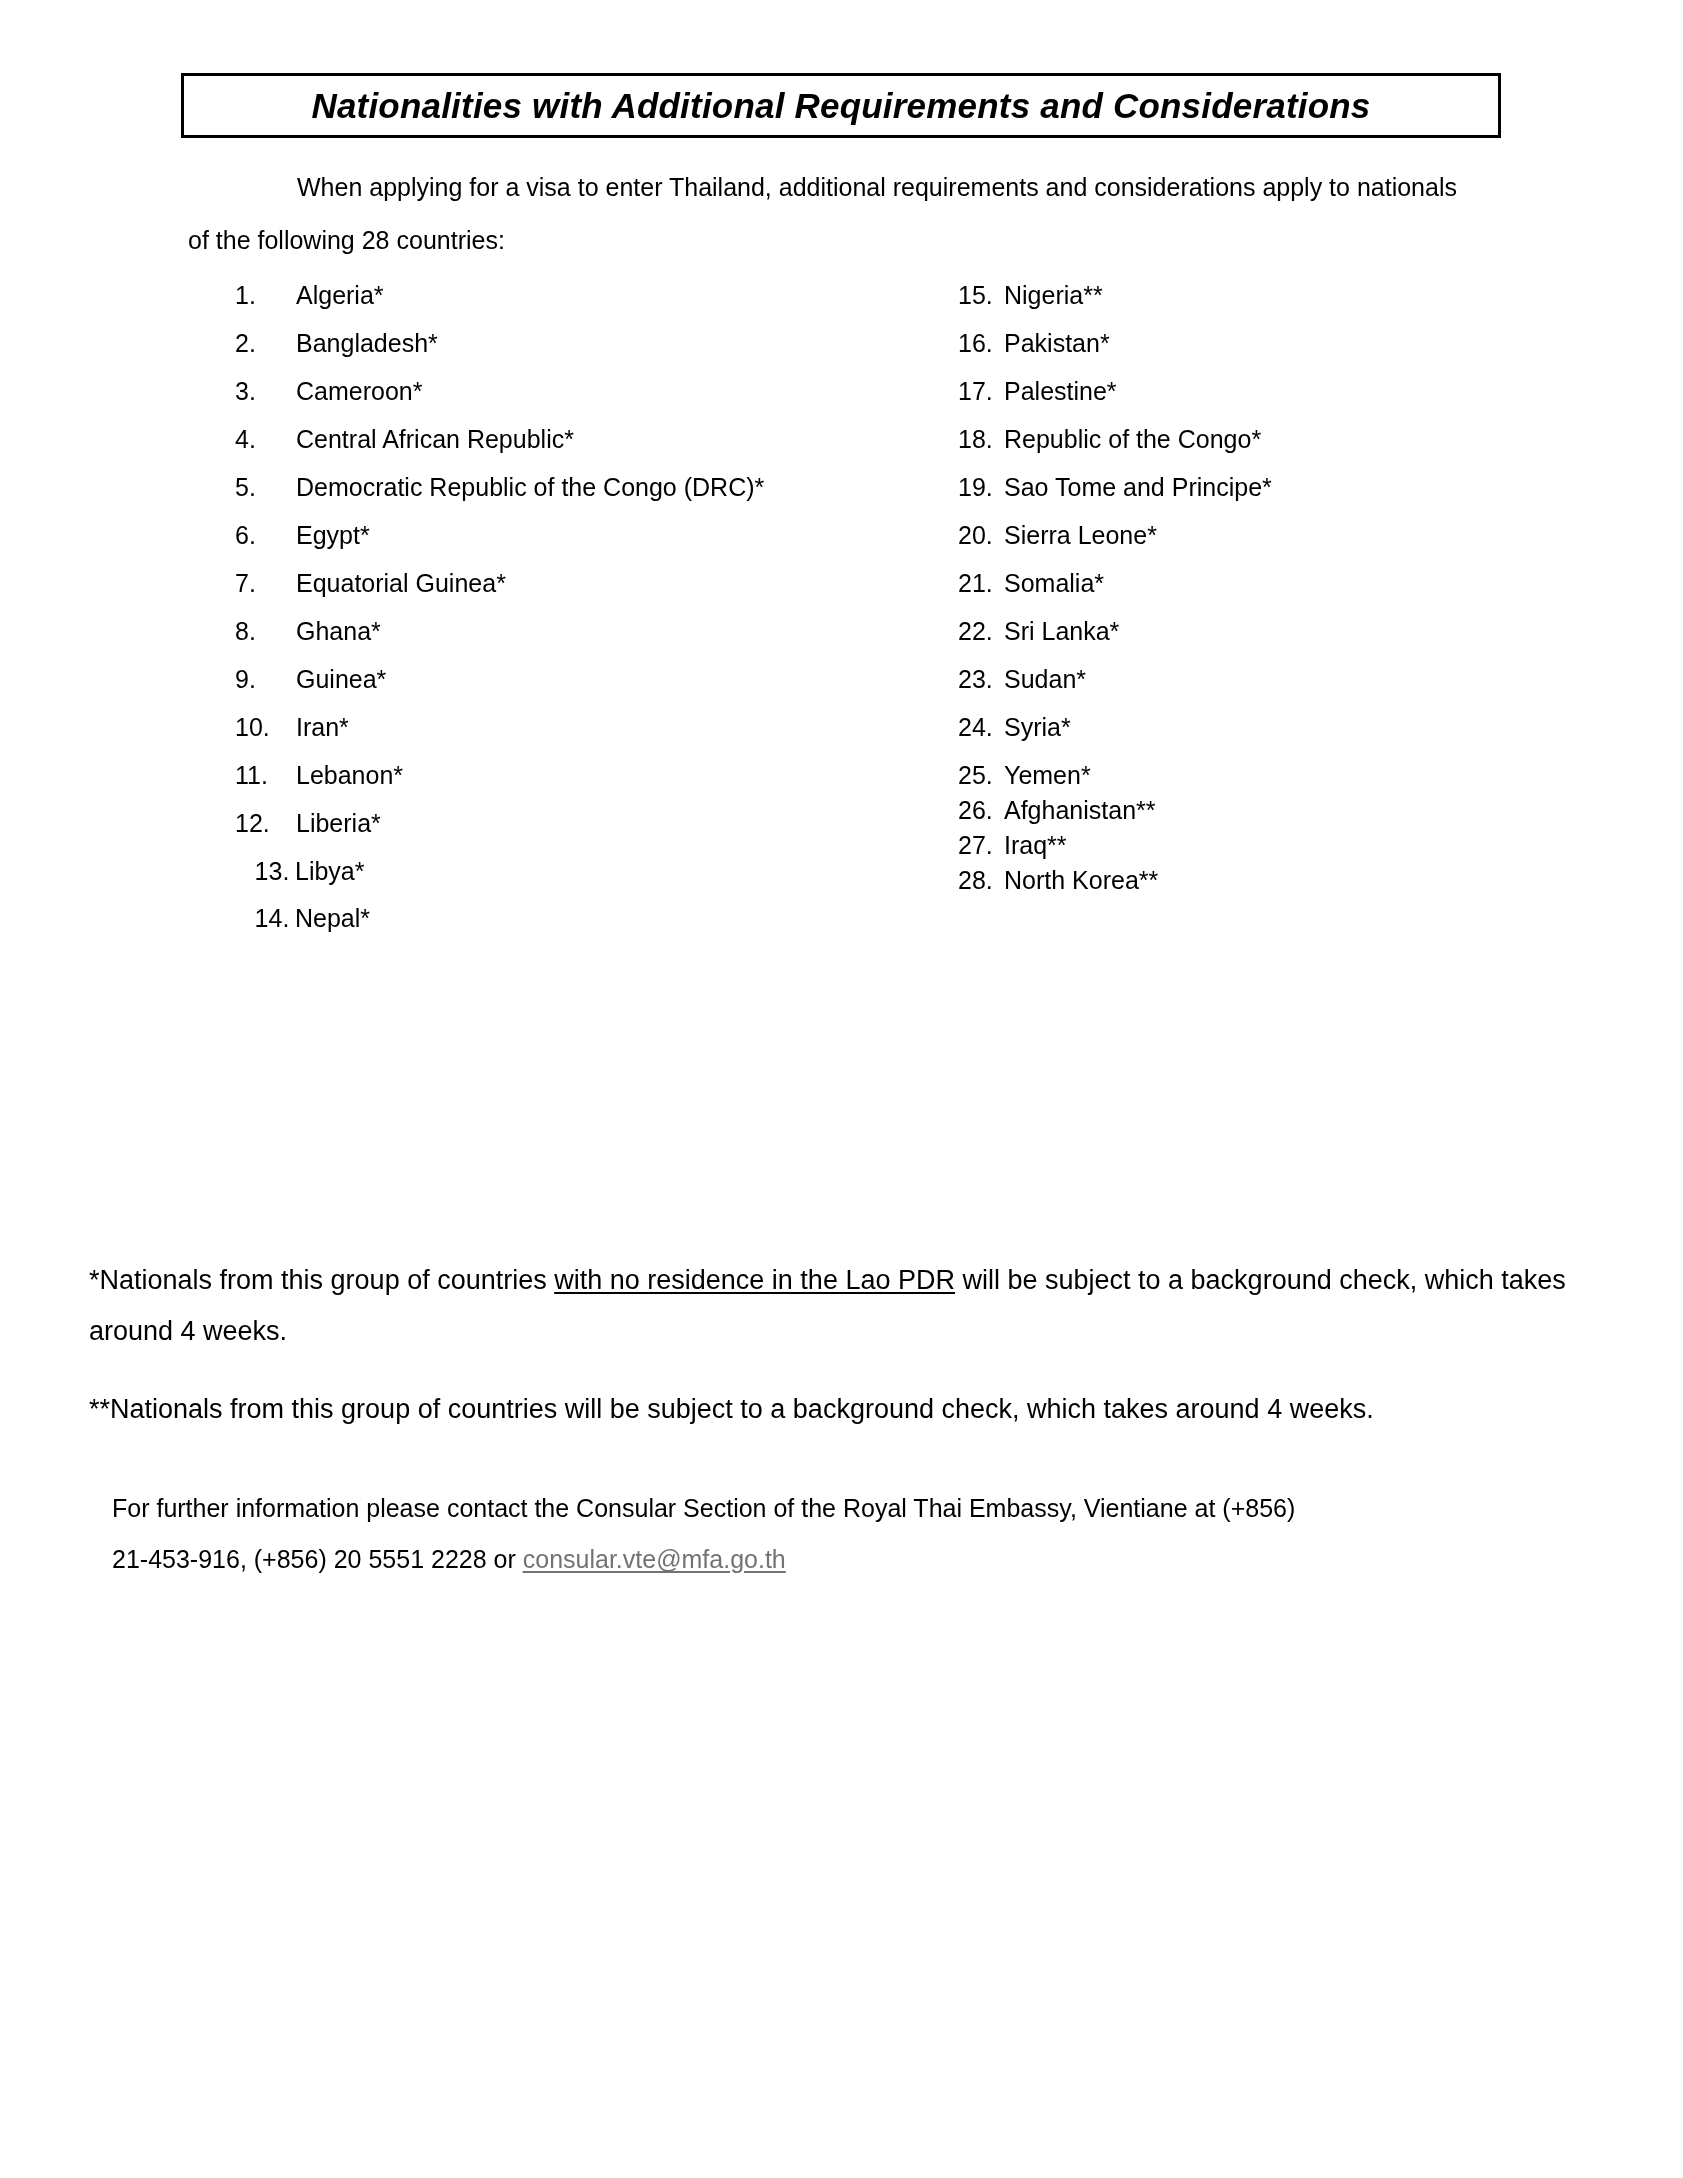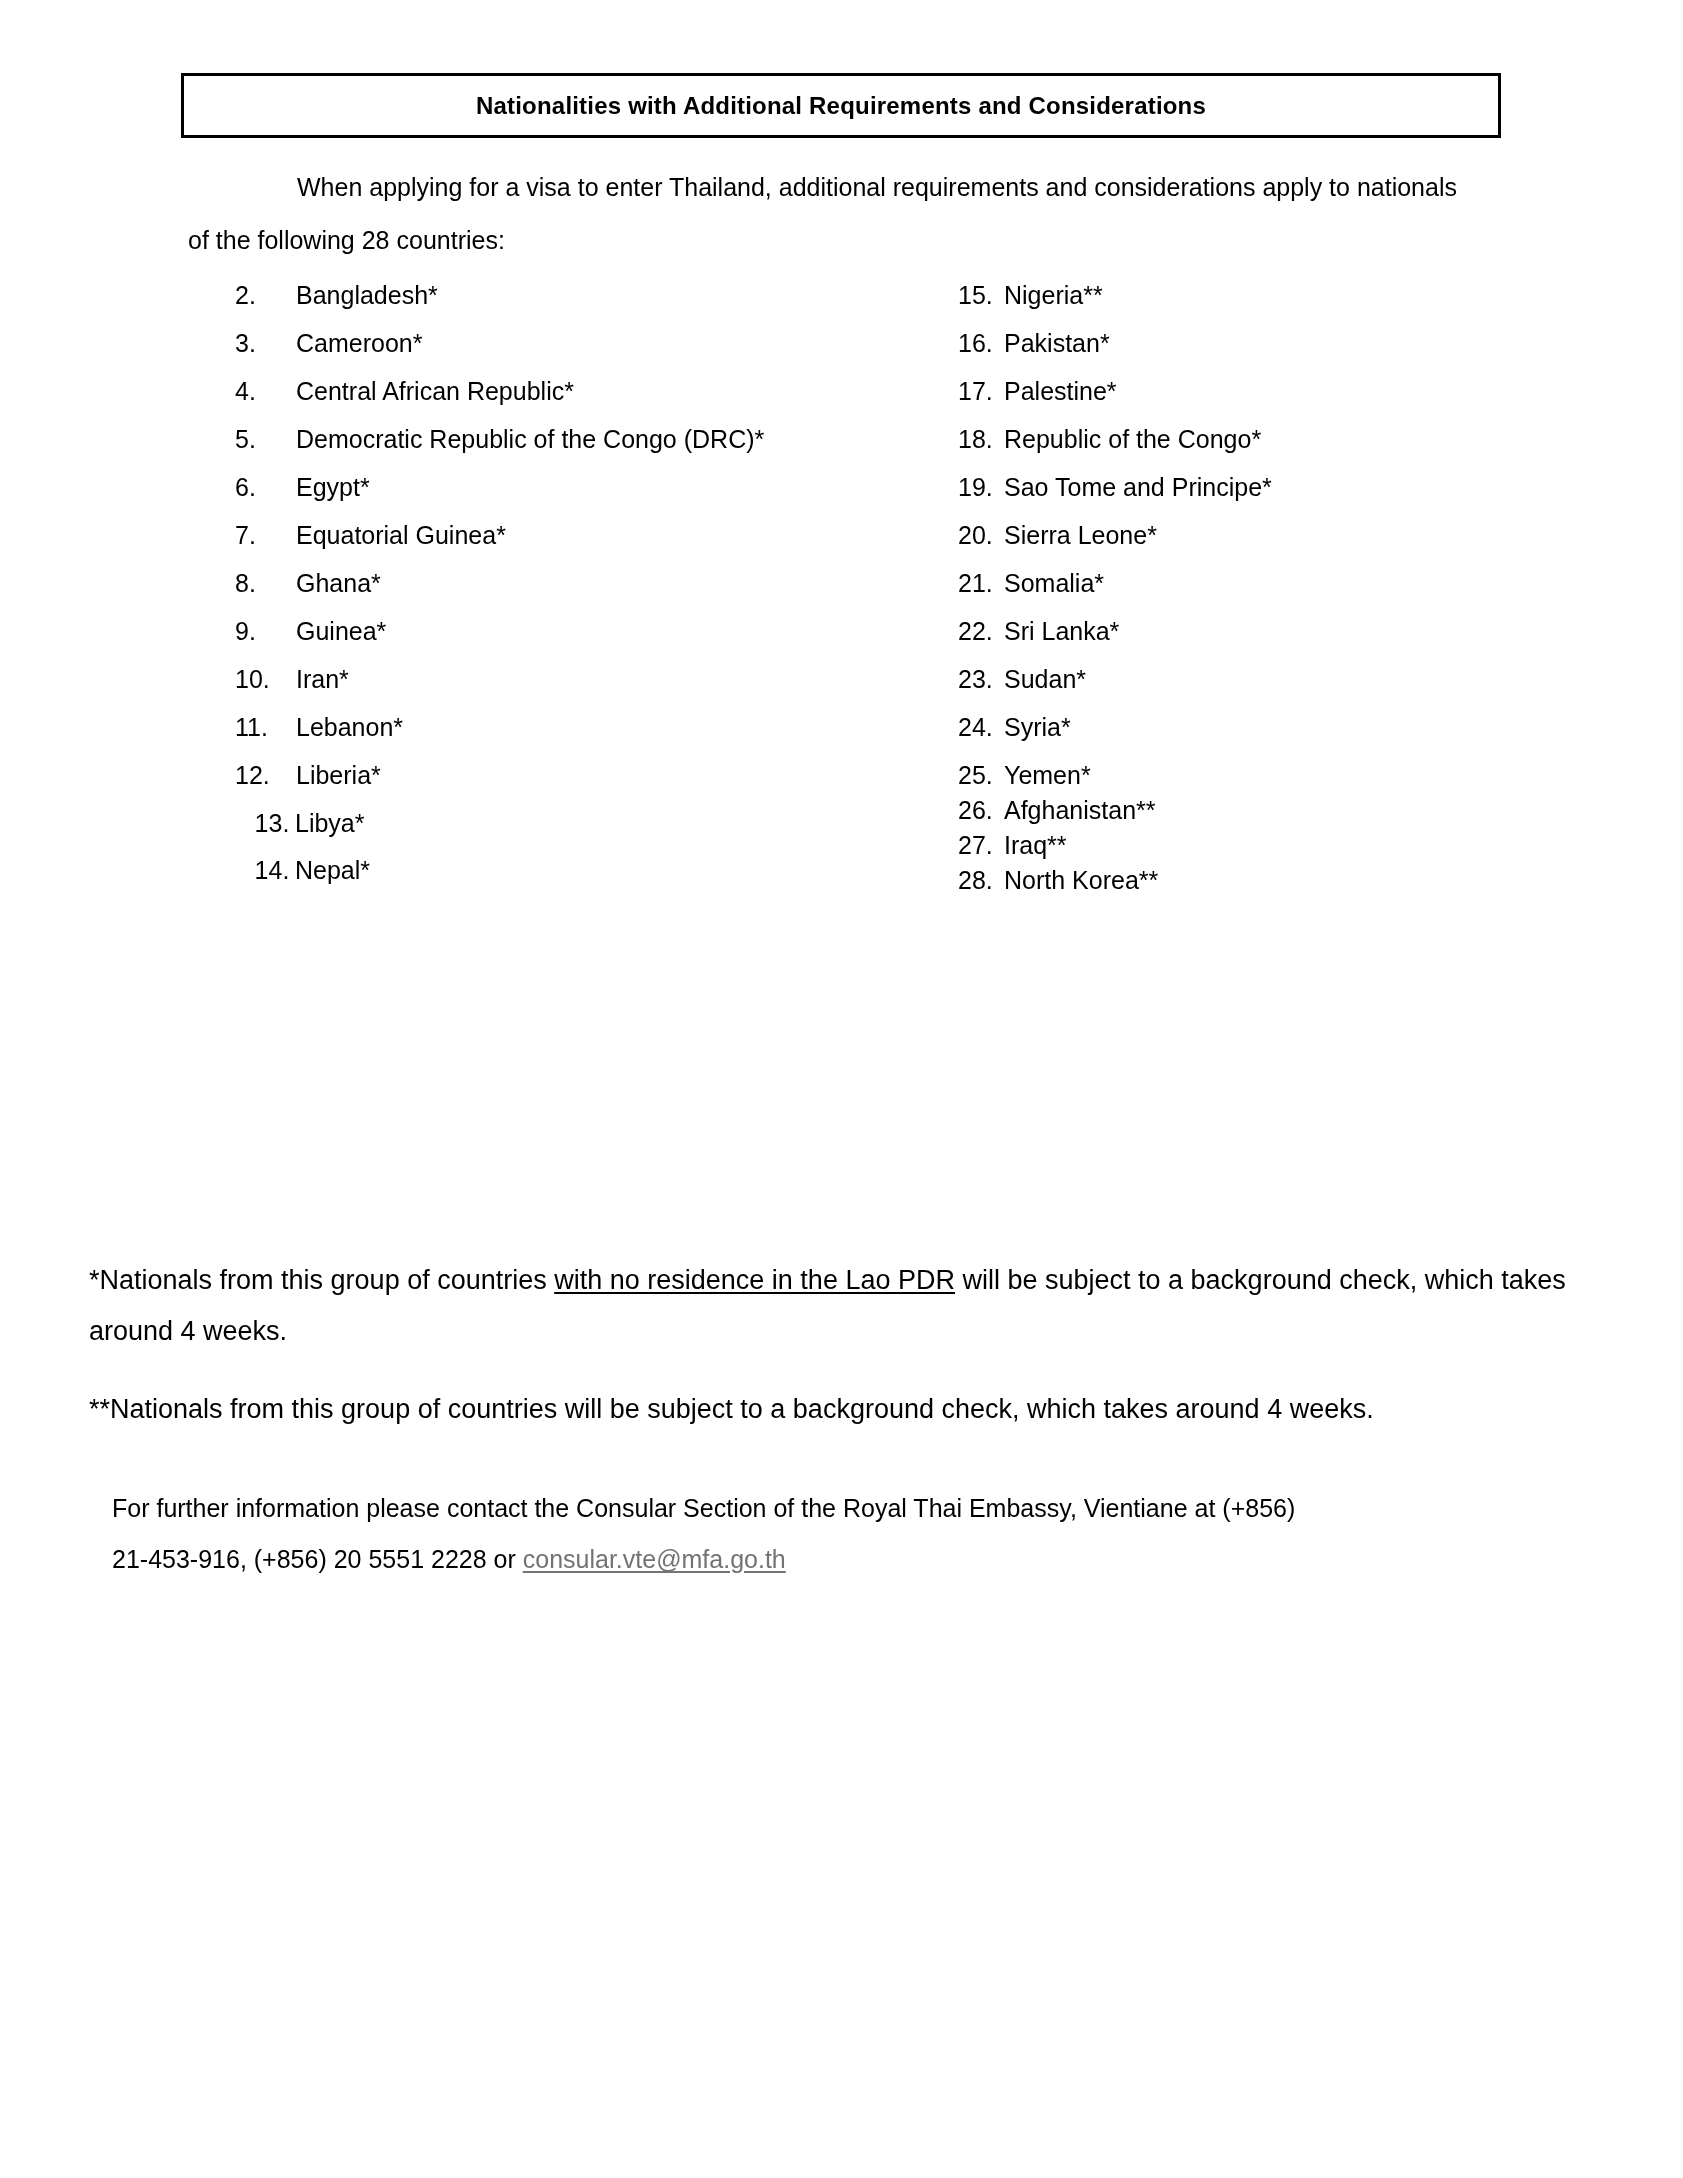--- a/index.html
+++ b/index.html
@@ -29,24 +29,25 @@
     top: 73px;
     width: 1320px;
     height: 65px;
     border: 3px solid #000000;
     box-sizing: border-box;
     display: flex;
     align-items: center;
     justify-content: center;
   }
   .title-text {
-    font-size: 24px;
+    font-size: 35px;
     font-weight: bold;
     letter-spacing: 0.2px;
     white-space: nowrap;
+    font-style: italic;
   }
 
   
   .intro {
     position: absolute;
     left: 188px;
     top: 161px;
     width: 1277px;
     font-size: 25px;
     line-height: 53px;
@@ -140,20 +141,23 @@
   <div class="title-box">
     <div class="title-text">Nationalities with Additional Requirements and Considerations</div>
   </div>
 
   <div class="intro">When applying for a visa to enter Thailand, additional requirements and considerations apply to nationals of the following 28 countries:</div>
 
   <div class="list-area">
 
     <div class="col col-left">
       <div class="li">
+        <span class="num">1.</span><span class="txt">Algeria*</span>
+      </div>
+      <div class="li">
         <span class="num">2.</span><span class="txt">Bangladesh*</span>
       </div>
       <div class="li">
         <span class="num">3.</span><span class="txt">Cameroon*</span>
       </div>
       <div class="li">
         <span class="num">4.</span><span class="txt">Central African Republic*</span>
       </div>
       <div class="li">
         <span class="num">5.</span><span class="txt">Democratic Republic of the Congo (DRC)*</span>

